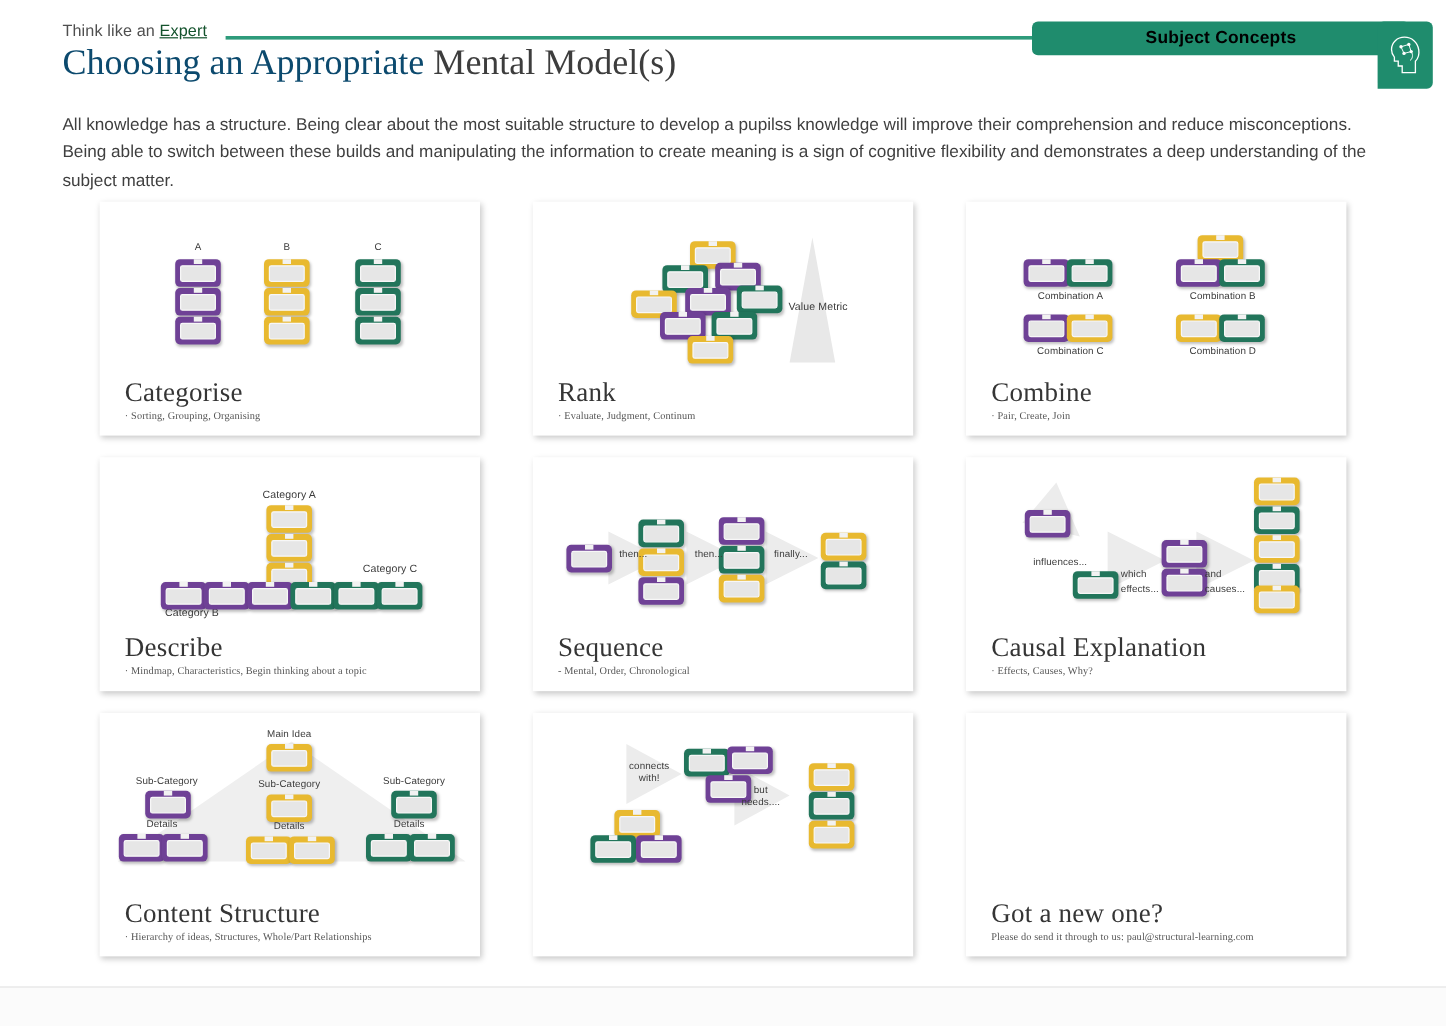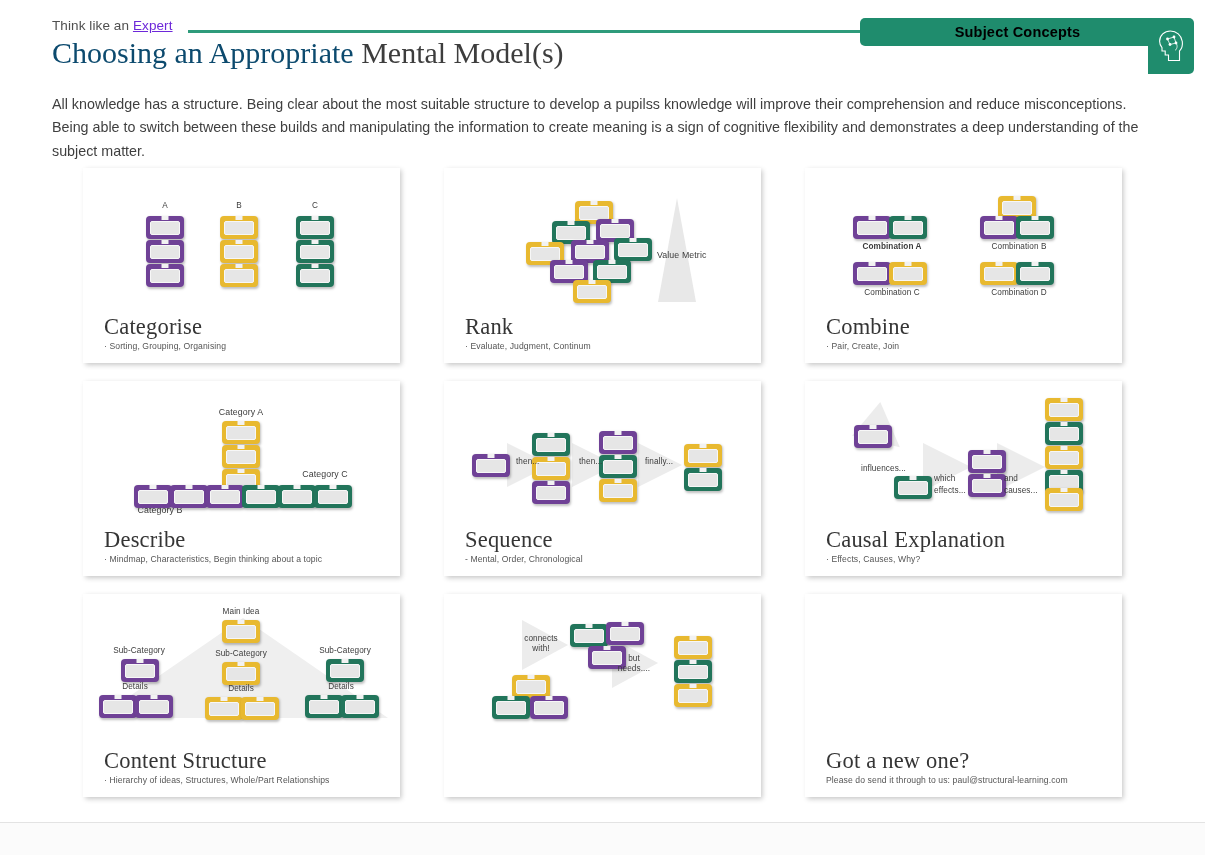--- a/index.html
+++ b/index.html
@@ -15,21 +15,21 @@
     position: relative;
     width: 1205px; height: 855px;
     background: #ffffff;
   }
   
   .eyebrow {
     position: absolute; left: 52px; top: 18px;
     font-size: 13.5px; color: #4f4f4f;
     letter-spacing: .1px; white-space: nowrap;
   }
-  .eyebrow .accent { color: #6d28d9; text-decoration: underline; }
+  .eyebrow .accent { color: #14532d; text-decoration: underline; }
   .eyebrow-rule {
     position: absolute; left: 188px; top: 30px;
     height: 3px; width: 672px; background: #2e9b7b;
   }
   .badge {
     position: absolute; left: 860px; top: 18px;
     width: 315px; height: 28px;
     background: #1f8c6d;
     border-radius: 5px 5px 0 5px;
     display: flex; align-items: center; justify-content: center;
@@ -77,20 +77,21 @@
     position: absolute; left: 21px; bottom: 12px; right: 10px;
   }
   .card-title {
     font-family: "Liberation Serif", serif;
     font-size: 22.5px; color: #353535;
     letter-spacing: .2px; line-height: 1.05;
   }
   .card-sub {
     font-size: 8.6px; color: #555555; margin-top: 2px;
     letter-spacing: .1px;
+    font-family: Liberation Serif, serif;
   }
   .stage { position: absolute; left: 0; top: 0; right: 0; height: 140px; }
   .tall .stage { height: 148px; }
   
   .blk {
     position: absolute;
     width: 38px; height: 23px;
     border-radius: 4px;
     background: #7a4b9e;
     box-shadow: 1px 1.5px 2.5px rgba(0,0,0,.25);
@@ -237,21 +238,21 @@
           <div class="card-title">Rank</div>
           <div class="card-sub">· Evaluate, Judgment, Continum</div>
         </div>
       </div>
 
       <div class="card">
         <div class="stage">
 
           <div class="blk purple" style="left:48px; top:48px;"></div>
           <div class="blk green" style="left:84px; top:48px;"></div>
-          <span class="lbl c" style="left:87px; top:74px;font-weight:bold;">Combination A</span>
+          <span class="lbl c" style="left:87px; top:74px;">Combination A</span>
 
           <div class="blk yellow" style="left:193px; top:28px;"></div>
           <div class="blk purple" style="left:175px; top:48px;"></div>
           <div class="blk green" style="left:211px; top:48px;"></div>
           <span class="lbl c" style="left:214px; top:74px;">Combination B</span>
 
           <div class="blk purple" style="left:48px; top:94px;"></div>
           <div class="blk yellow" style="left:84px; top:94px;"></div>
           <span class="lbl c" style="left:87px; top:120px;">Combination C</span>
 

